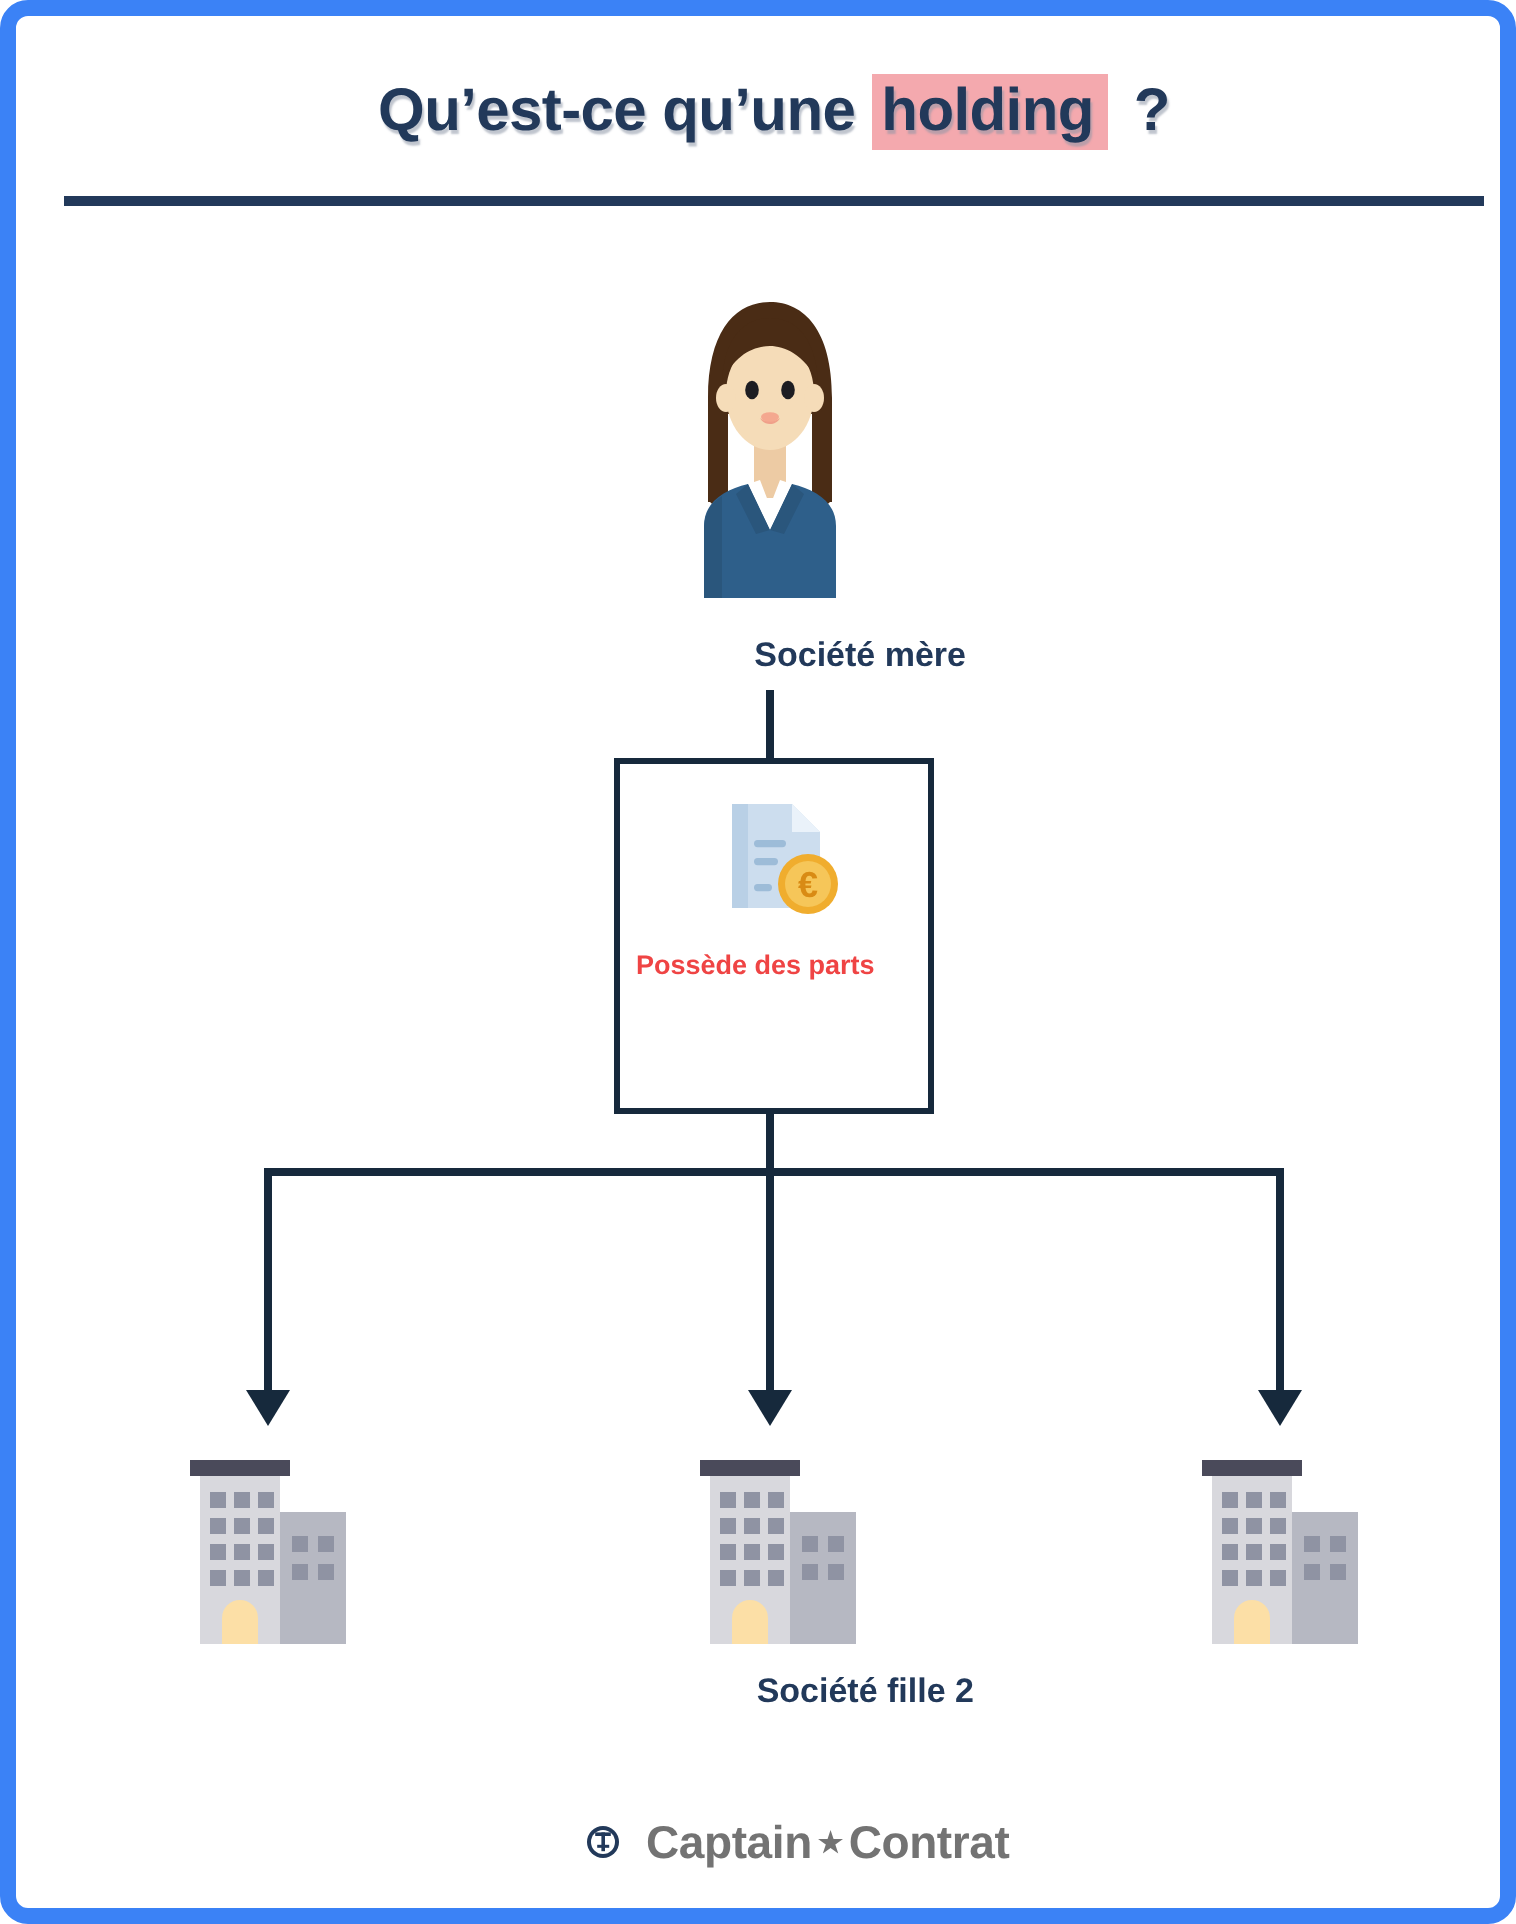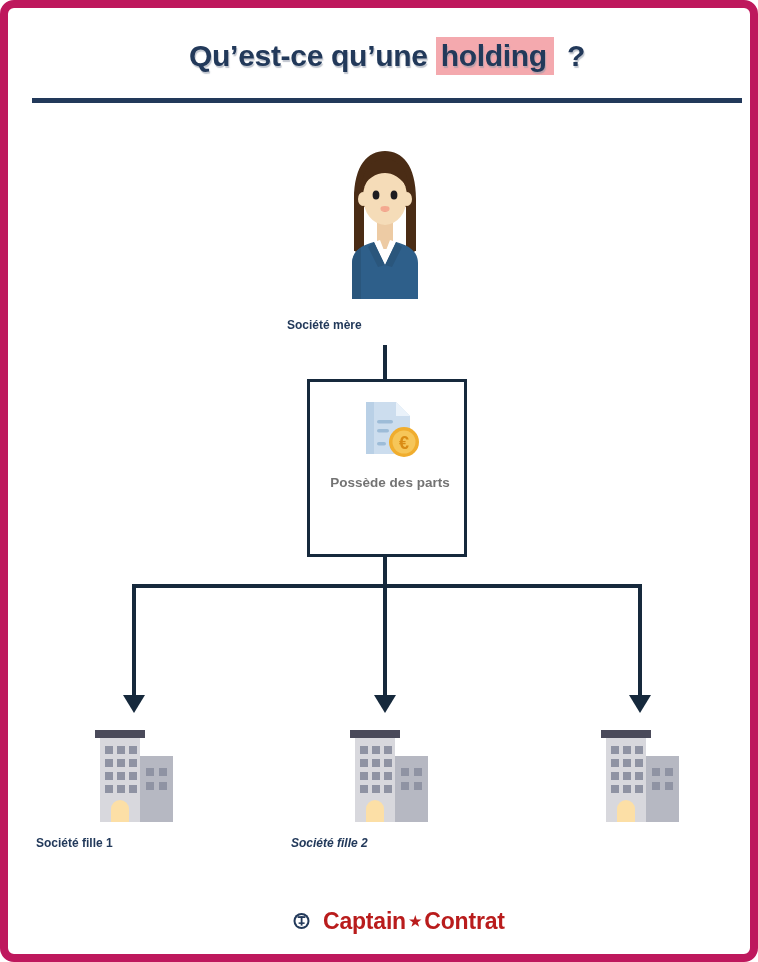--- a/index.html
+++ b/index.html
@@ -12,21 +12,21 @@
     height: 962px;
     font-family: "Liberation Sans", sans-serif;
     overflow: hidden;
   }
   .frame {
     position: absolute;
     left: 0; top: 0;
     width: 758px;
     height: 962px;
     box-sizing: border-box;
-    border: 8px solid #be185d;
+    border: 8px solid #3b82f6;
     border-radius: 14px;
     background: #ffffff;
   }
   .canvas {
     position: absolute;
     left: 0; top: 0;
     width: 758px;
     height: 962px;
   }
 
@@ -63,22 +63,22 @@
   
   .avatar-wrap {
     position: absolute;
     left: 326px;
     top: 139px;
     width: 102px;
     height: 152px;
   }
   .label {
     position: absolute;
-    text-align: left;
-    font-size: 12px;
+    text-align: right;
+    font-size: 17px;
     font-weight: bold;
     color: #22395a;
     white-space: nowrap;
   }
   .label-parent {
     left: 279px;
     top: 310px;
     width: 196px;
   }
 
@@ -127,58 +127,57 @@
     left: 50px;
     top: 18px;
     width: 62px;
     height: 58px;
   }
   .box-text {
     position: absolute;
     left: 8px;
     top: 88px;
     width: 144px;
-    text-align: center;
     font-size: 13.5px;
     font-weight: bold;
-    color: #737373;
+    color: #ef4444;
     line-height: 25px;
   }
 
   
   .building {
     position: absolute;
     width: 92px;
     height: 96px;
     top: 718px;
   }
   .b1 { left: 80px; }
   .b2 { left: 335px; }
   .b3 { left: 586px; }
 
   .label-child { top: 828px; width: 196px; }
   .lc1 { left: 28px; }
-  .lc2 { left: 283px; font-style: italic; }
+  .lc2 { left: 283px; }
   .lc3 { left: 534px; }
 
   
   .logo {
     position: absolute;
     left: 277px;
     top: 896px;
     height: 34px;
     display: flex;
     align-items: center;
     gap: 8px;
   }
   .logo-mark { width: 30px; height: 30px; display: block; }
   .logo-text {
     font-size: 23px;
     font-weight: bold;
-    color: #b91c1c;
+    color: #737373;
     letter-spacing: -0.2px;
     white-space: nowrap;
   }
   .logo-star { font-size: 14px; vertical-align: 3px; padding: 0 3px; }
 </style>
 </head>
 <body>
 
 <div class="frame">
   <div class="canvas">
@@ -273,21 +272,20 @@
         <rect x="41" y="33" width="8" height="8" fill="#8f93a3"></rect>
         <rect x="17" y="46" width="8" height="8" fill="#8f93a3"></rect>
         <rect x="29" y="46" width="8" height="8" fill="#8f93a3"></rect>
         <rect x="41" y="46" width="8" height="8" fill="#8f93a3"></rect>
         <rect x="17" y="59" width="8" height="8" fill="#8f93a3"></rect>
         <rect x="29" y="59" width="8" height="8" fill="#8f93a3"></rect>
         <rect x="41" y="59" width="8" height="8" fill="#8f93a3"></rect>
         <path d="M23 96 L23 83 a9 9 0 0 1 18 0 L41 96 Z" fill="#fcdfa6"></path>
       </svg>
     </div>
-    <div class="label label-child lc1">Société fille 1</div>
 
     <div class="building b2">
       <svg viewBox="0 0 92 96" width="92" height="96">
         <rect x="47" y="30" width="38" height="66" fill="#b6b8c2"></rect>
         <rect x="12" y="11" width="40" height="85" fill="#d8d8dd"></rect>
         <rect x="7" y="4" width="50" height="8" fill="#4a4a5a"></rect>
         <rect x="58" y="42" width="8" height="8" fill="#8f93a3"></rect>
         <rect x="71" y="42" width="8" height="8" fill="#8f93a3"></rect>
         <rect x="58" y="56" width="8" height="8" fill="#8f93a3"></rect>
         <rect x="71" y="56" width="8" height="8" fill="#8f93a3"></rect>

